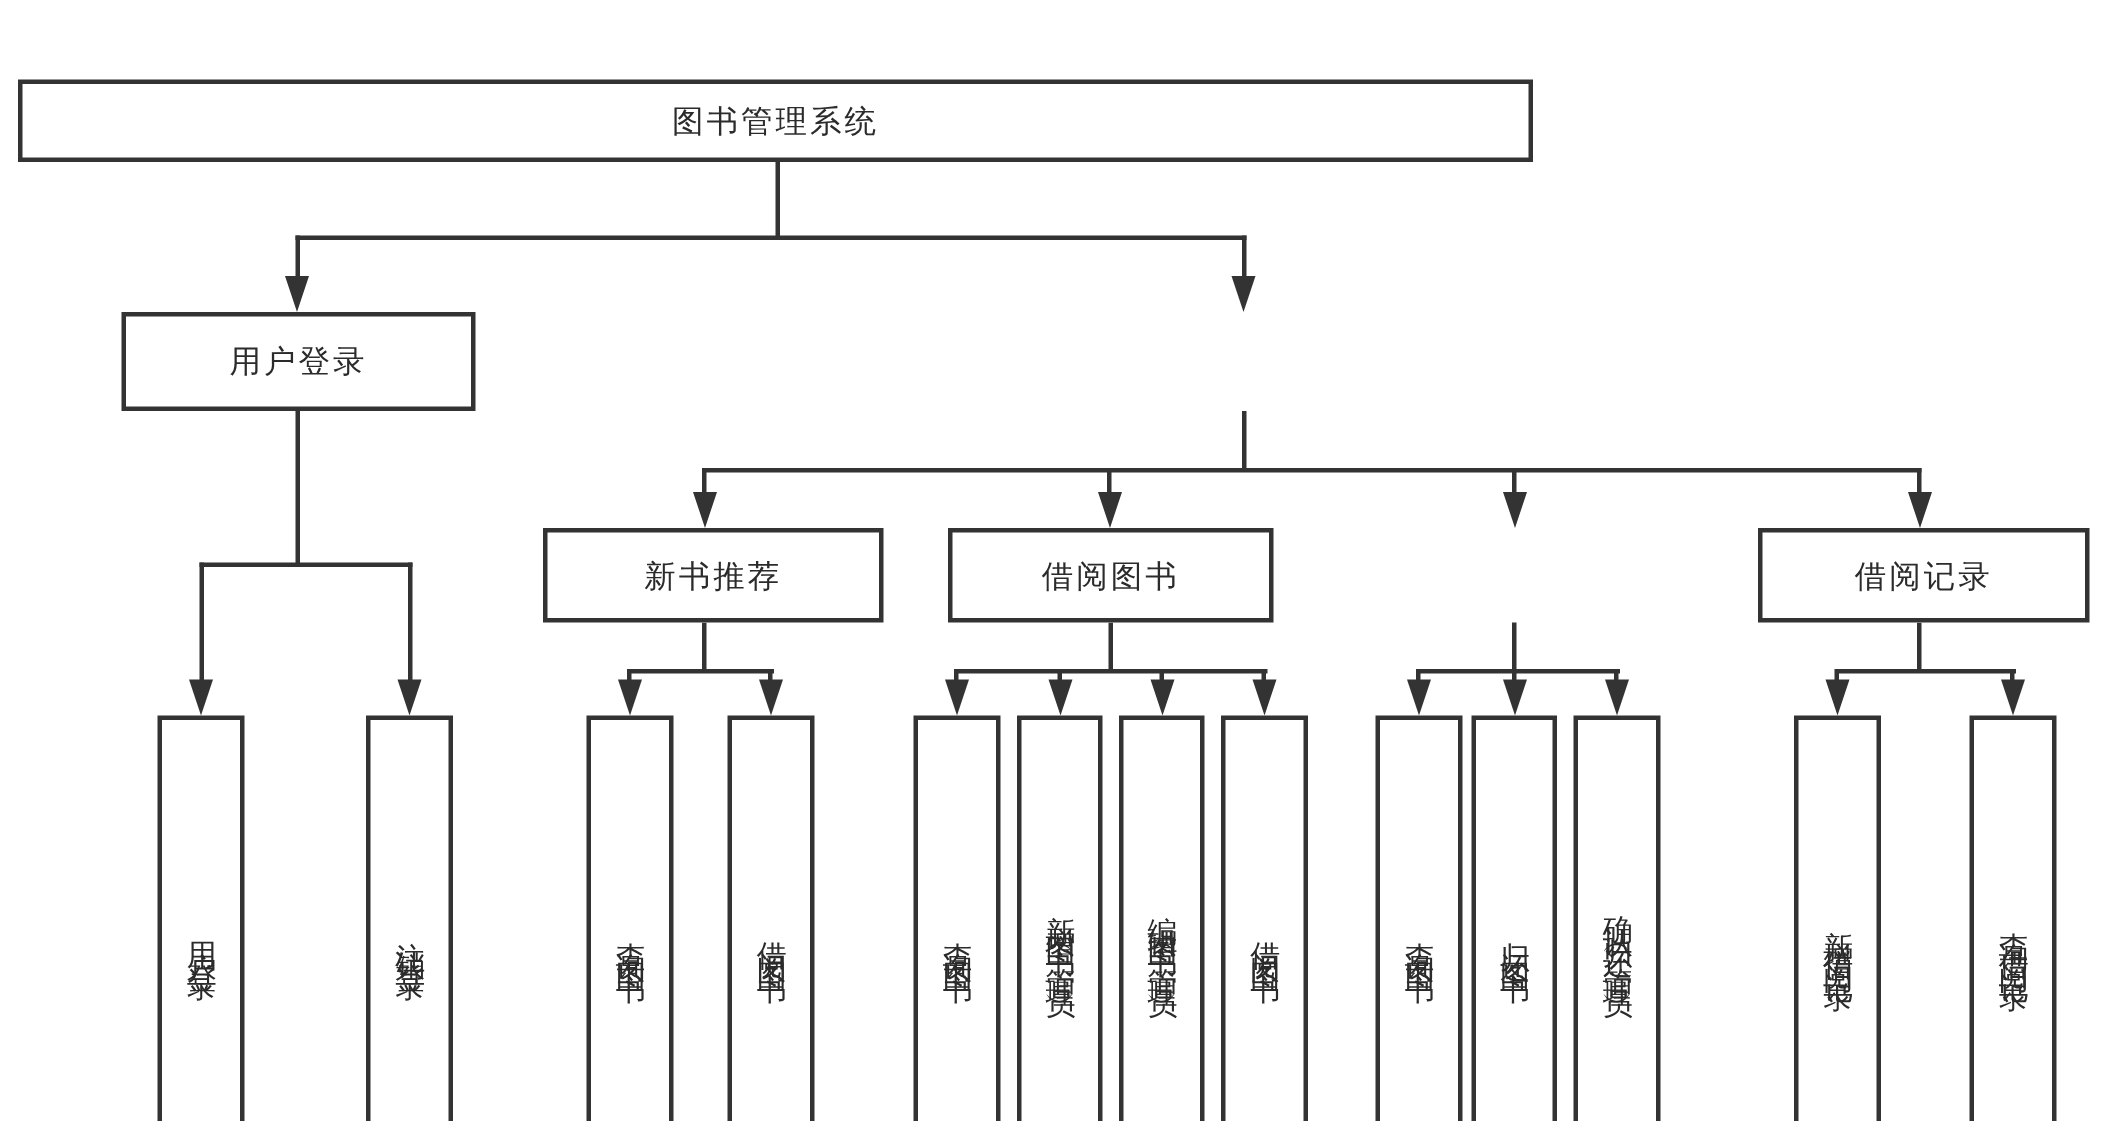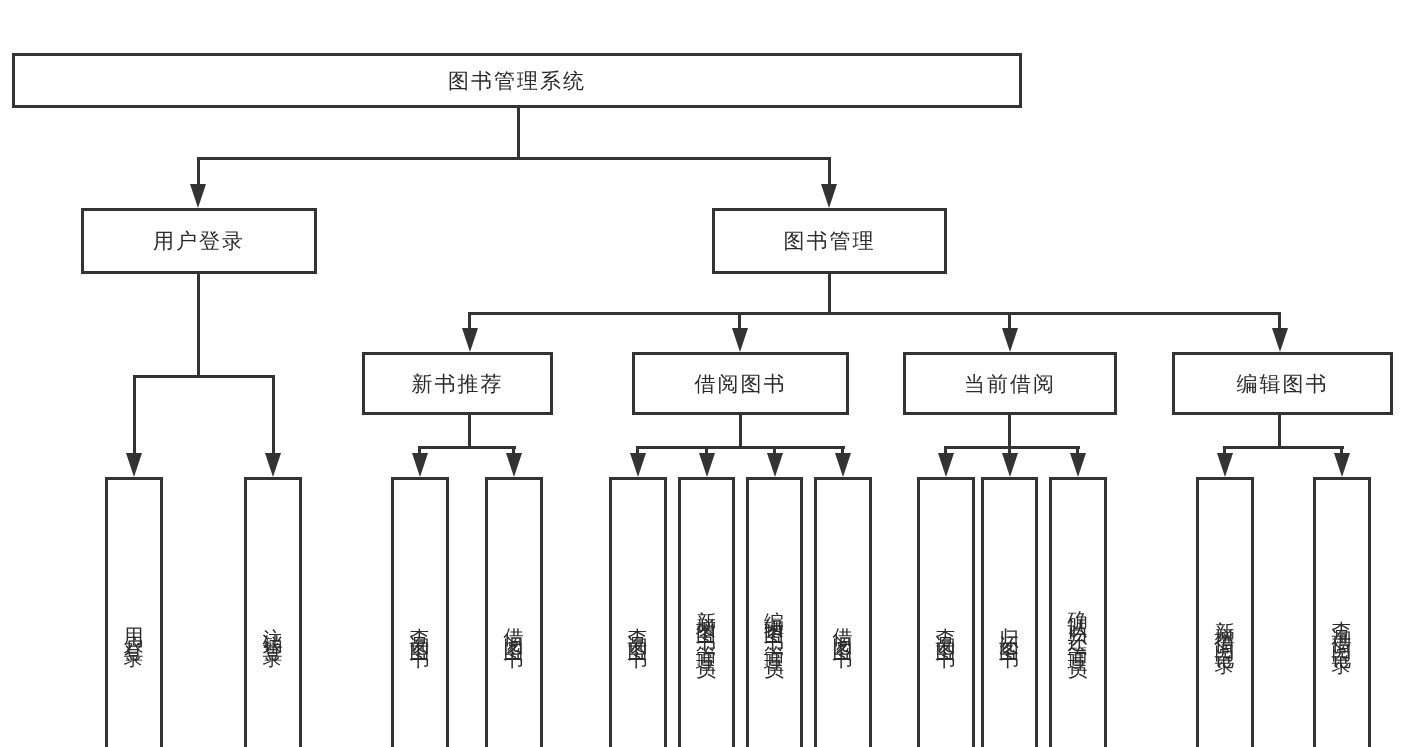--- a/index.html
+++ b/index.html
@@ -48,23 +48,20 @@
   <div class="vline" style="left:517px;top:68px;height:50px"></div>
   <div class="hline" style="left:197px;top:117px;width:634px"></div>
   <div class="vline" style="left:197px;top:117px;height:30px"></div>
   <div class="ahead" style="left:190px;top:144px"></div>
   <div class="vline" style="left:828px;top:117px;height:30px"></div>
   <div class="ahead" style="left:821px;top:144px"></div>
 
   <div class="hbox" style="left:81px;top:168px;width:236px;height:66px">
     <span>用户登录</span>
   </div>
-  <div class="hbox" style="left:712px;top:168px;width:235px;height:66px">
-    <span>图书管理</span>
-  </div>
 
   <div class="vline" style="left:197px;top:234px;height:103px"></div>
   <div class="hline" style="left:133px;top:335px;width:142px"></div>
   <div class="vline" style="left:133px;top:335px;height:82px"></div>
   <div class="ahead" style="left:126px;top:413px"></div>
   <div class="vline" style="left:272px;top:335px;height:82px"></div>
   <div class="ahead" style="left:265px;top:413px"></div>
 
   <div class="vbox" style="left:105px;top:437px;width:58px;height:298px">
     <span class="vtext">用户登录</span>
@@ -77,31 +74,28 @@
   <div class="hline" style="left:469px;top:272px;width:812px"></div>
   <div class="vline" style="left:468px;top:272px;height:20px"></div>
   <div class="ahead" style="left:462px;top:288px"></div>
   <div class="vline" style="left:738px;top:272px;height:20px"></div>
   <div class="ahead" style="left:732px;top:288px"></div>
   <div class="vline" style="left:1008px;top:272px;height:20px"></div>
   <div class="ahead" style="left:1002px;top:288px"></div>
   <div class="vline" style="left:1278px;top:272px;height:20px"></div>
   <div class="ahead" style="left:1272px;top:288px"></div>
 
-  <div class="hbox" style="left:362px;top:312px;width:191px;height:63px">
+  <div class="hbox" style="left:362px;top:312px;width:227px;height:63px">
     <span>新书推荐</span>
   </div>
   <div class="hbox" style="left:632px;top:312px;width:217px;height:63px">
     <span>借阅图书</span>
   </div>
-  <div class="hbox" style="left:903px;top:312px;width:214px;height:63px">
-    <span>当前借阅</span>
-  </div>
   <div class="hbox" style="left:1172px;top:312px;width:221px;height:63px">
-    <span>编辑图书</span>
+    <span>借阅记录</span>
   </div>
 
   <div class="vline" style="left:468px;top:375px;height:33px"></div>
   <div class="hline" style="left:419px;top:406px;width:97px"></div>
   <div class="vline" style="left:418px;top:406px;height:12px"></div>
   <div class="ahead" style="left:412px;top:413px"></div>
   <div class="vline" style="left:512px;top:406px;height:12px"></div>
   <div class="ahead" style="left:506px;top:413px"></div>
   <div class="vbox" style="left:391px;top:437px;width:58px;height:298px">
     <span class="vtext">查询图书</span>

